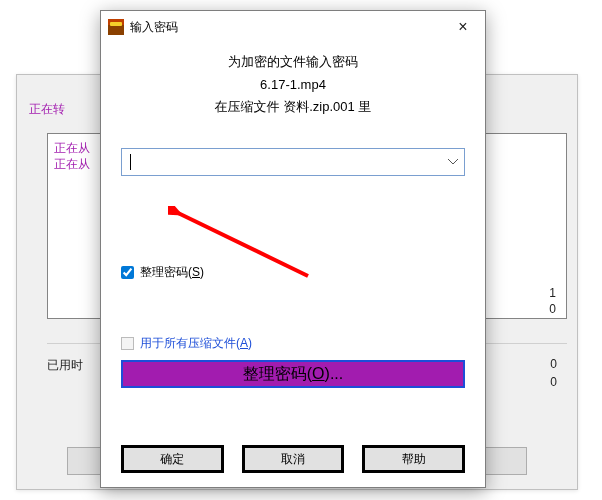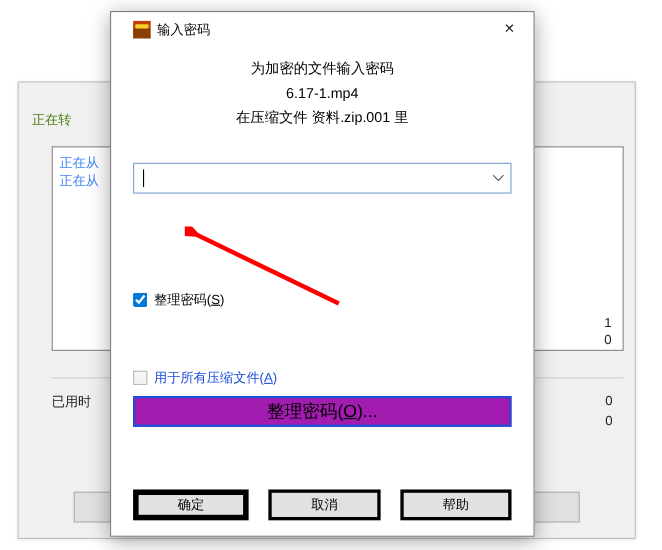--- a/index.html
+++ b/index.html
@@ -10,30 +10,30 @@
     position: absolute;
     left: 16px; top: 74px;
     width: 562px; height: 416px;
     background: #f0f0f0;
     border: 1px solid #c0c0c0;
     box-shadow: 0 1px 4px rgba(0,0,0,0.1);
   }
   .bg-title {
     position: absolute;
     left: 12px; top: 26px;
-    font-size: 12px; color: #4d7c0f;
+    font-size: 12px; color: #a21caf;
   }
   .bg-panel1 {
     position: absolute;
     left: 30px; top: 58px;
     width: 520px; height: 186px;
     background: #fff;
     border: 1px solid #848484;
   }
-  .bg-panel1 .line { font-size: 12px; position: absolute; left: 6px; color: #3b82f6; }
+  .bg-panel1 .line { font-size: 12px; position: absolute; left: 6px; color: #a21caf; }
   .bg-panel1 .l1 { top: 6px; }
   .bg-panel1 .l2 { top: 22px; }
   .bg-numcol { position: absolute; right: 10px; font-size: 12px; color: #222; }
   .bg-panel1 .n1 { top: 152px; }
   .bg-panel1 .n2 { top: 168px; }
 
   .bg-row {
     position: absolute;
     left: 30px; width: 520px;
     font-size: 12px; color: #222;
@@ -61,21 +61,21 @@
     position: absolute;
     left: 100px; top: 10px;
     width: 386px; height: 478px;
     background: #fff;
     border: 1px solid #7e7e7e;
     box-shadow: 0 4px 18px rgba(0,0,0,0.35);
   }
   .titlebar {
     height: 32px;
     display: flex; align-items: center;
-    padding-left: 20px;
+    padding-left: 7px;
     font-size: 12px; color: #000;
   }
   .titlebar .icon {
     width: 16px; height: 16px; margin-right: 6px;
     background: linear-gradient(#c04000 0%, #c04000 40%, #8a4000 40%, #8a4000 100%);
     position: relative;
   }
   .titlebar .icon::before {
     content: ""; position: absolute; left: 2px; right: 2px; top: 3px; height: 4px;
     background: #f5cf2a; border-radius: 1px;
@@ -141,21 +141,21 @@
     padding: 10px 20px 14px 20px;
     display: flex; gap: 18px;
   }
   .footer button {
     flex: 1; height: 28px;
     background: #e1e1e1;
     border: 3px solid #000000;
     font-size: 12px;
     cursor: default;
   }
-  .footer button.default { border: 5px solid #000000; }
+  .footer button.default { border: 3px solid #000000; }
 
   
   .arrow {
     position: absolute; left: 168px; top: 206px;
     width: 150px; height: 76px; pointer-events: none;
   }
 </style>
 </head>
 <body>
 

